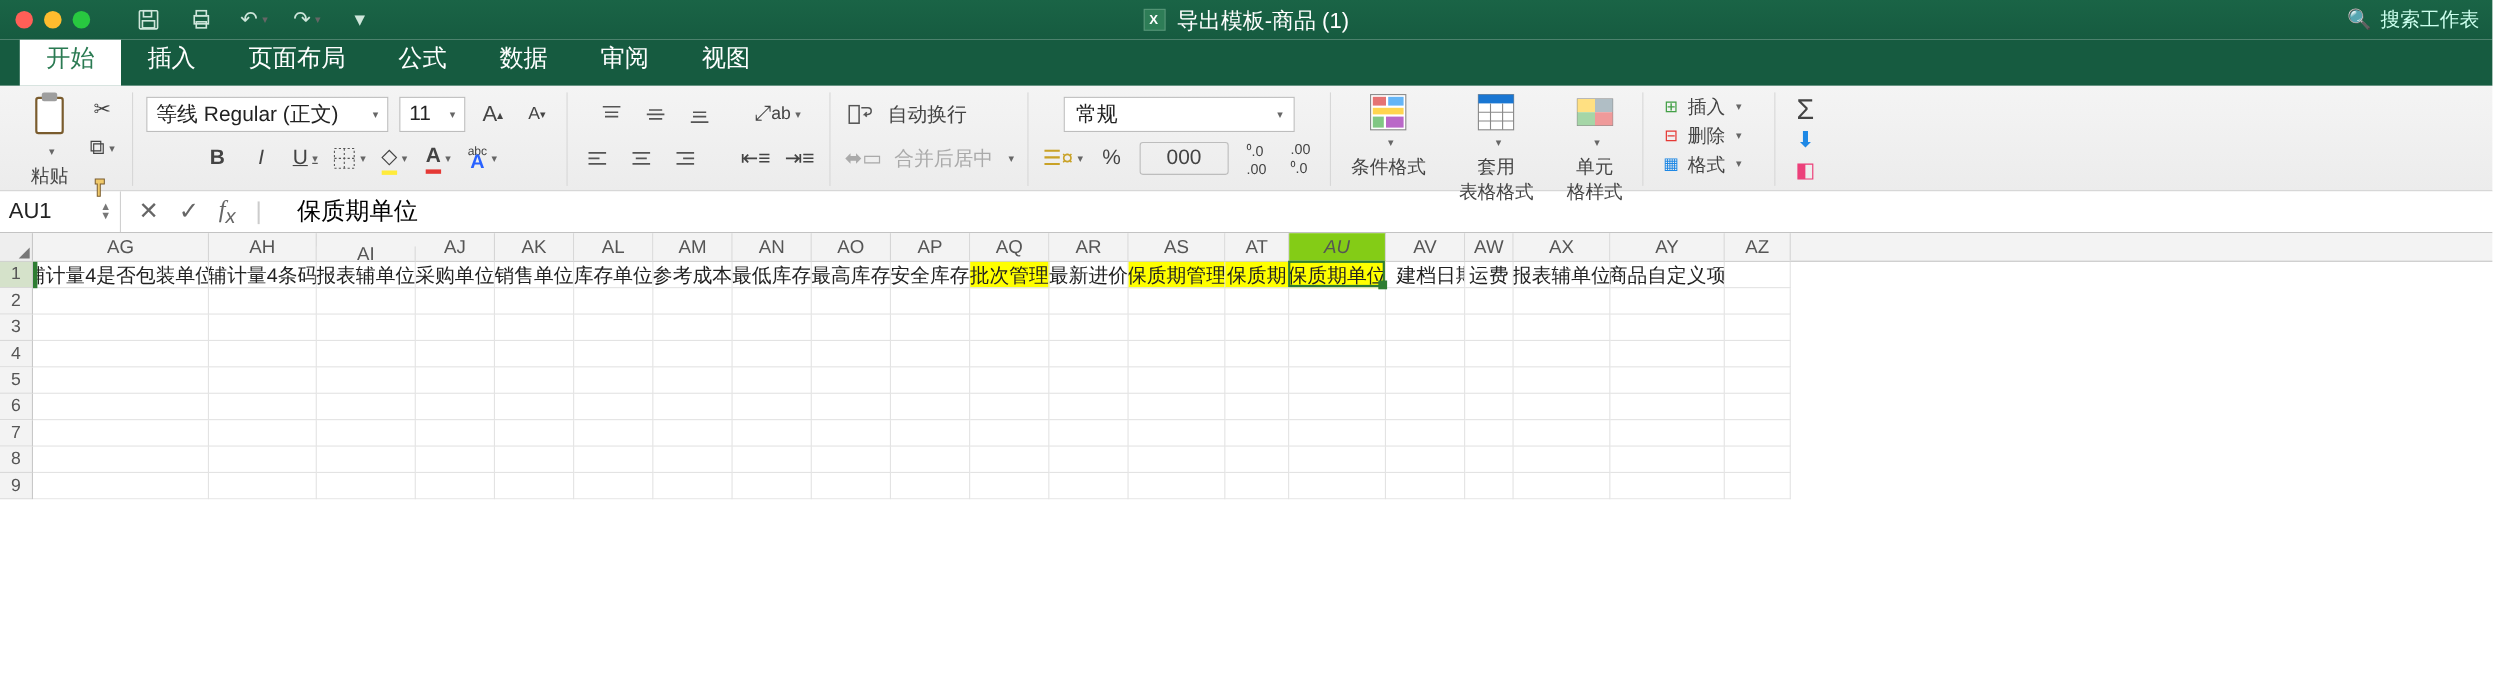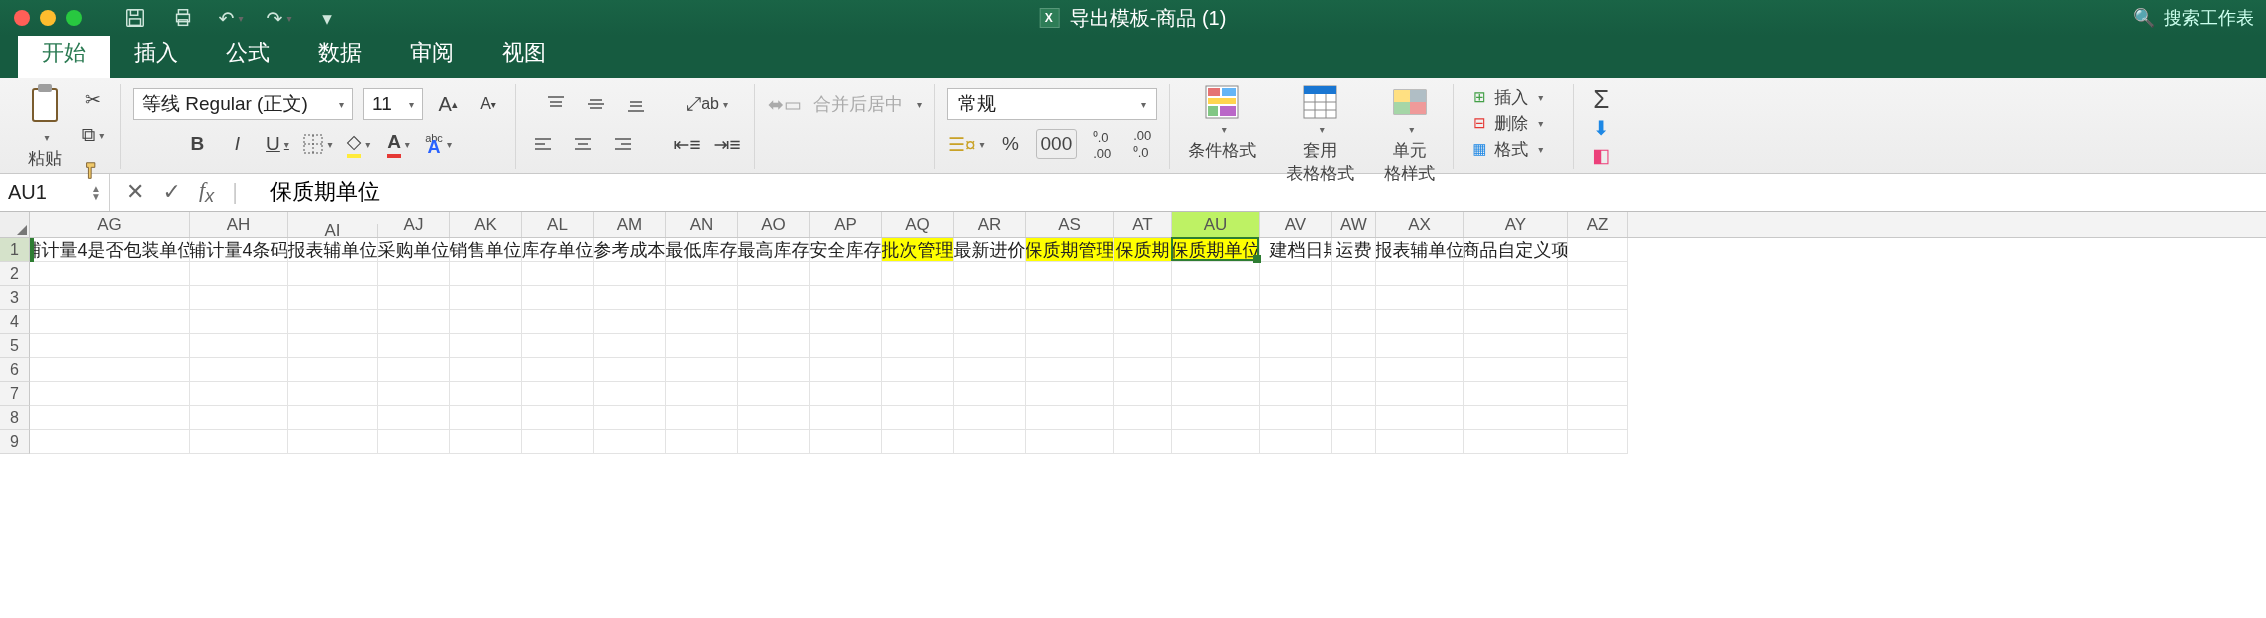--- a/index.html
+++ b/index.html
@@ -50,21 +50,21 @@
   .fbar .fxarea{display:flex;align-items:center;gap:18px;padding-left:16px;font-size:22px;color:#666;}
   .fbar .fxarea .fx{font-style:italic;font-family:Georgia,serif;}
   .fbar .fval{font-size:22px;color:#000;margin-left:14px;}
 
   
   .grid{ position:relative; }
   .colhdrs{ display:flex; height:26px; border-bottom:1px solid #c8c8c8; background:#f3f3f3;}
   .rowhdr-space{ width:30px; border-right:1px solid #c8c8c8; background:#eee; position:relative;}
   .rowhdr-space::after{content:"";position:absolute;right:2px;bottom:2px;width:0;height:0;border-left:10px solid transparent;border-bottom:10px solid #777;}
   .ch{ border-right:1px solid #d5d5d5; display:flex;align-items:center;justify-content:center; font-size:17px;color:#555; background:#f3f3f3;}
-  .ch.sel{ background:#bef264; }
+  .ch.sel{ background:#84cc16;font-style:italic; }
   .gridbody{ display:flex; }
   .rowhdrs{ width:30px; display:flex;flex-direction:column; }
   .rh{ height:24px; border-bottom:1px solid #d9d9d9; border-right:1px solid #c8c8c8; background:#f3f3f3; display:flex;align-items:center;justify-content:center; font-size:16px;color:#555;}
   .rh.sel{ background:#d5e2ca;}
   .cells{ position:relative; flex:1;}
   .crow{ display:flex; height:24px; }
   .cell{ border-right:1px solid #e3e3e3; border-bottom:1px solid #e3e3e3; font-size:18px; padding:0 4px; display:flex;align-items:center;justify-content:center; overflow:hidden; white-space:nowrap;}
   .cell.hl{ background:#ffff00; }
   .selbox{ position:absolute; border:2px solid #2e7d32; pointer-events:none;}
   .selbox::after{content:"";position:absolute;right:-4px;bottom:-4px;width:8px;height:8px;background:#2e7d32;}
@@ -107,20 +107,21 @@
   </div>
   <div class="searchbox">
     <span class="mag">🔍</span>
     <span>搜索工作表</span>
   </div>
 </div>
 
 <div class="ribtabs">
   <div class="ribtab active">开始</div>
   <div class="ribtab">插入</div>
+  <div class="ribtab">页面布局</div>
   <div class="ribtab">公式</div>
   <div class="ribtab">数据</div>
   <div class="ribtab">审阅</div>
   <div class="ribtab">视图</div>
 </div>
 
 <div class="ribbon">
 
   <div class="group" style="flex-direction:row;gap:8px;align-items:flex-start;">
     <div class="vstack">
@@ -230,38 +231,47 @@
             <line x1="2" y1="15" x2="18" y2="15"></line>
           </svg>
         </div>
       <div style="width:14px"></div>
       <div class="ibtn">⇤≡</div>
       <div class="ibtn">⇥≡</div>
     </div>
   </div>
 
   <div class="group" style="min-width:170px">
+    <div class="row" style="justify-content:flex-start;width:100%">
+      <div class="ibtn">
+          <svg width="22" height="18" stroke="#555" stroke-width="1.4" fill="none">
+            <rect x="1" y="1" width="9" height="16"></rect>
+            <path d="M12 3 h6 a3 3 0 0 1 0 6 h-3 l2 -2 m-2 2 l2 2"></path>
+          </svg>
+        </div>
+      <span class="alabel">自动换行</span>
+    </div>
     <div class="row" style="justify-content:flex-start;width:100%;color:#aaa">
       <div class="ibtn" style="color:#aaa">⬌▭</div>
       <span class="alabel" style="color:#aaa">合并后居中</span>
       <span class="caret">▾</span>
     </div>
   </div>
 
   <div class="group">
     <div class="row">
       <div class="numsel">
           <span>常规</span>
           <span class="caret">▾</span>
         </div>
     </div>
     <div class="row">
       <div class="ibtn" style="color:#c9a227">☰¤<span class="caret">▾</span></div>
       <div class="ibtn">%</div>
-      <div class="ibtn" style="border:1px solid #bdbdbd;padding:0 4px">000</div>
+      <div class="ibtn" style="border:1px solid #bdbdbd;padding:0 24px">000</div>
       <div class="ibtn">
           <span style="font-size:13px">⁰.0<br>.00</span>
         </div>
       <div class="ibtn">
           <span style="font-size:13px">.00<br>⁰.0</span>
         </div>
     </div>
   </div>
 
   <div class="group" style="flex-direction:row;gap:18px;align-items:flex-start">

